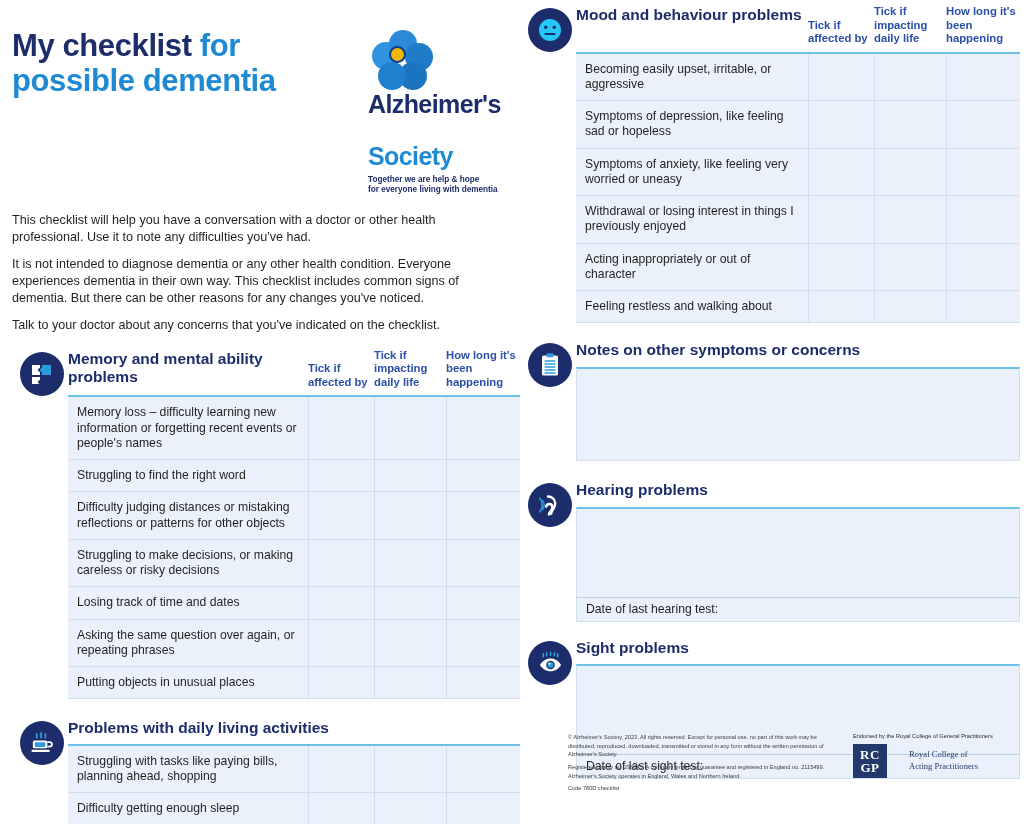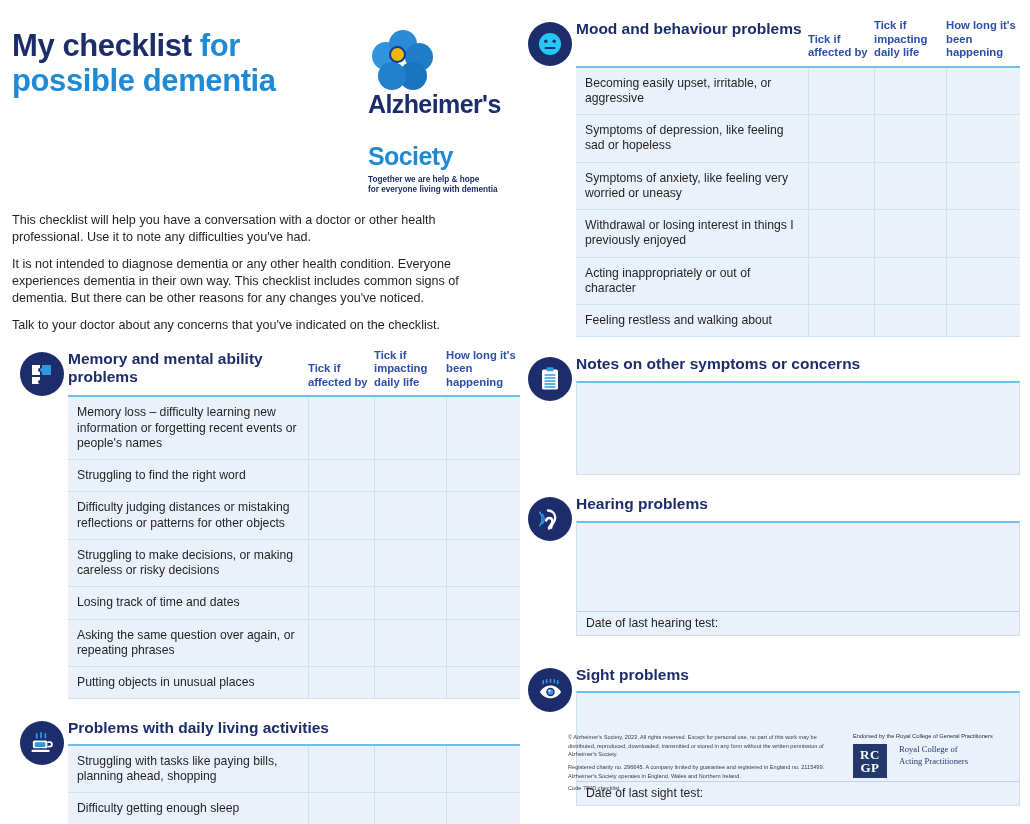--- a/index.html
+++ b/index.html
@@ -8,21 +8,21 @@
     background: #ffffff;
     font-family: "Liberation Sans", sans-serif;
     color: #2b2b2b;
     overflow: hidden;
     position: relative;
   }
   .page { position: relative; width: 1030px; height: 824px; padding: 0; }
 
   
   .col-left  { position: absolute; left: 12px;  top: 18px; width: 508px; }
-  .col-right { position: absolute; left: 520px; top: 18px; width: 500px; }
+  .col-right { position: absolute; left: 520px; top: 4px; width: 500px; }
 
   
   .header-row { display: flex; align-items: flex-start; justify-content: space-between; }
   h1.title {
     font-size: 31px; line-height: 1.14; font-weight: bold;
     letter-spacing: -0.4px; color: #1d2d6b; padding-top: 10px;
   }
   h1.title .lt { color: #1f8ad4; }
   .logo { width: 152px; padding-top: 12px; }
   .logo-flower { width: 62px; height: 62px; position: relative; margin-left: 4px; }
@@ -93,21 +93,21 @@
 
   
   .footer {
     position: absolute; left: 568px; top: 733px; width: 455px;
     display: flex; justify-content: space-between; align-items: flex-start;
   }
   .legal { width: 272px; font-size: 5.6px; line-height: 1.55; color: #3c3c3c; }
   .legal p { margin-bottom: 4px; }
   .endorse { width: 170px; text-align: left; }
   .endorse-txt { font-size: 5.7px; color: #2b2b2b; margin-bottom: 5px; }
-  .rcgp { display: flex; align-items: flex-start; gap: 12px; }
+  .rcgp { display: flex; align-items: center; gap: 22px; }
   .rcgp-mark {
     width: 34px; height: 34px; background: #23386b; color: #fff;
     font-family: "Liberation Serif", serif; font-size: 13px; font-weight: bold;
     display: flex; flex-direction: column; align-items: center; justify-content: center;
     line-height: 1.0; letter-spacing: 0.5px;
   }
   .rcgp-name {
     font-family: "Liberation Serif", serif; font-size: 8.6px; color: #23386b; line-height: 1.35;
   }
 </style>
@@ -343,21 +343,21 @@
         <div class="sec-title">Hearing problems</div>
       </div>
       <div class="openbox tall">
         <div class="dateline">
           <span>Date of last hearing test:</span>
           <span></span>
         </div>
       </div>
     </div>
 
-    <div class="section" style="margin-top:28px;">
+    <div class="section" style="margin-top:15px;">
       <div class="icon-badge">
         <svg width="27" height="27" viewBox="0 0 28 28">
           <g stroke="#2e9bdc" stroke-width="1.7" stroke-linecap="round">
             <path d="M6.5 8V5M10 7V4M14 6.5V3.5M18 7V4M21.5 8V5"></path>
           </g>
           <path d="M3 16.5c3.4-5 7.6-6.6 11-6.6s7.6 1.6 11 6.6c-3.4 5-7.6 6.6-11 6.6S6.4 21.5 3 16.5z" fill="#ffffff"></path>
           <circle cx="14" cy="16.5" r="4.4" fill="#1d2d6b"></circle>
           <circle cx="14" cy="16.5" r="3" fill="#2e9bdc"></circle>
           <circle cx="12.8" cy="15.3" r="1.1" fill="#ffffff"></circle>
         </svg>

